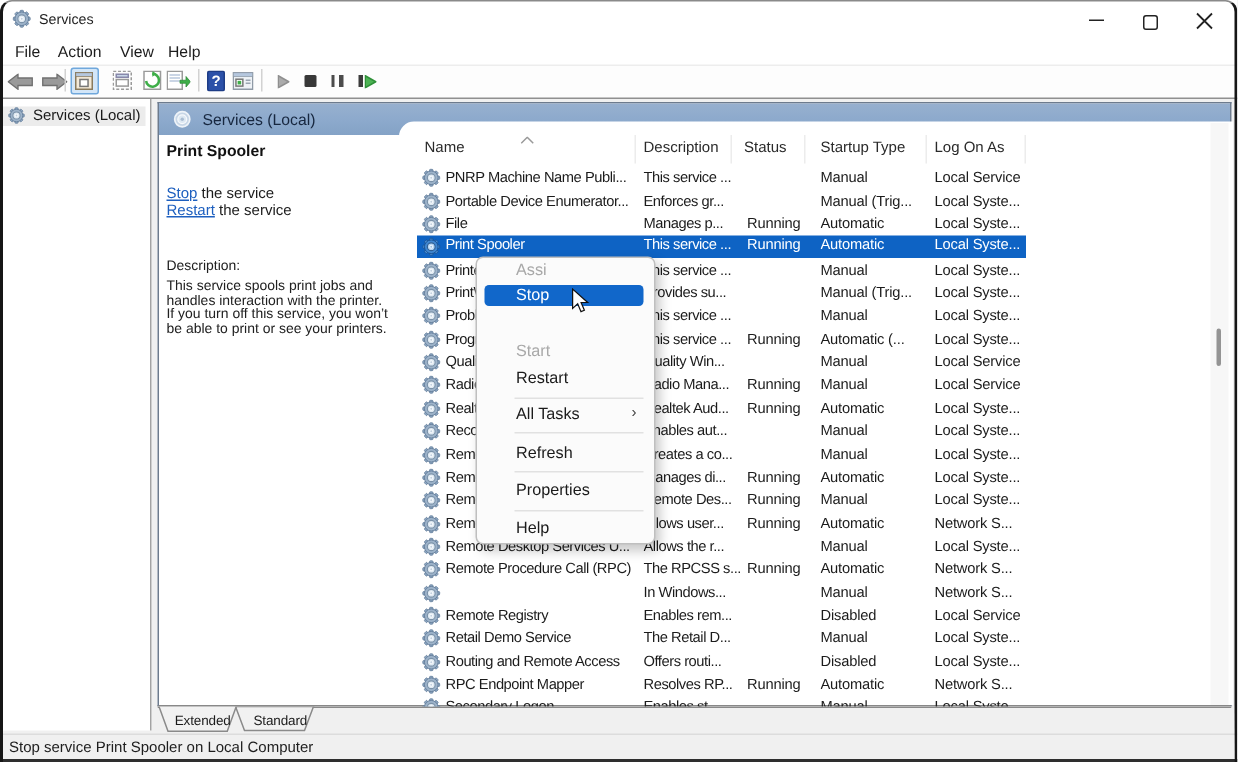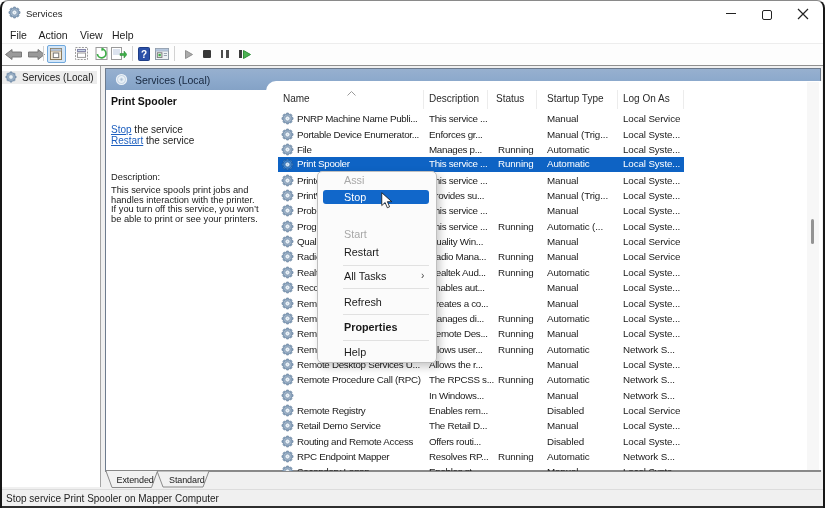--- a/index.html
+++ b/index.html
@@ -475,36 +475,36 @@
       <line x1="0" y1="0.5" x2="716" y2="0.5" stroke="#8a8a8a" stroke-width="1"></line>
       <path d="M52 0 L104 0 L98 16 L58 16 Z" fill="#f1f1f1" stroke="#8a8a8a" stroke-width="1"></path>
       <path d="M1 0 L52.5 0 L46.5 16.5 L7 16.5 Z" fill="#f1f1f1"></path>
       <path d="M1 0 L7 16.5 L46.5 16.5 L52.5 0" fill="none" stroke="#8a8a8a" stroke-width="1"></path>
     </svg>
     <span class="t1">Extended</span>
       <span class="t2">Standard</span>
   </div>
 
   <div id="status">
-      <span>Stop service Print Spooler on Mapper Computer</span>
+      <span>Stop service Print Spooler on Local Computer</span>
     </div>
   <div id="botline"></div>
 
   <div id="menu">
     <div class="it dis" style="top:-0.7px">Assi</div>
     <div class="hl"></div>
       <div class="stoptxt">Stop</div>
     <div class="it dis" style="top:53.6px">Start</div>
     <div class="it" style="top:71px">Restart</div>
     <div class="ms" style="top:93px"></div>
     <div class="it" style="top:95px">All Tasks<span class="arr" style="top:0">›</span></div>
     <div class="ms" style="top:116.6px"></div>
     <div class="it" style="top:121.4px">Refresh</div>
     <div class="ms" style="top:142.9px"></div>
-    <div class="it" style="top:146.9px;font-weight:bold">Properties</div>
+    <div class="it" style="top:146.9px;font-weight:normal">Properties</div>
     <div class="ms" style="top:168.5px"></div>
     <div class="it" style="top:171.7px">Help</div>
   </div>
 
   <svg style="position:absolute;left:381.3px;top:191.5px" width="12.5" height="17.6" viewBox="0 0 17 24">
       <path d="M1 1 L1 18.5 L5.6 14.4 L8.6 21.5 L11.7 20.2 L8.7 13.2 L14.7 13.2 Z" fill="#fff" stroke="#111" stroke-width="1.1"></path>
     </svg>
 </div>
 
 </body></html>

